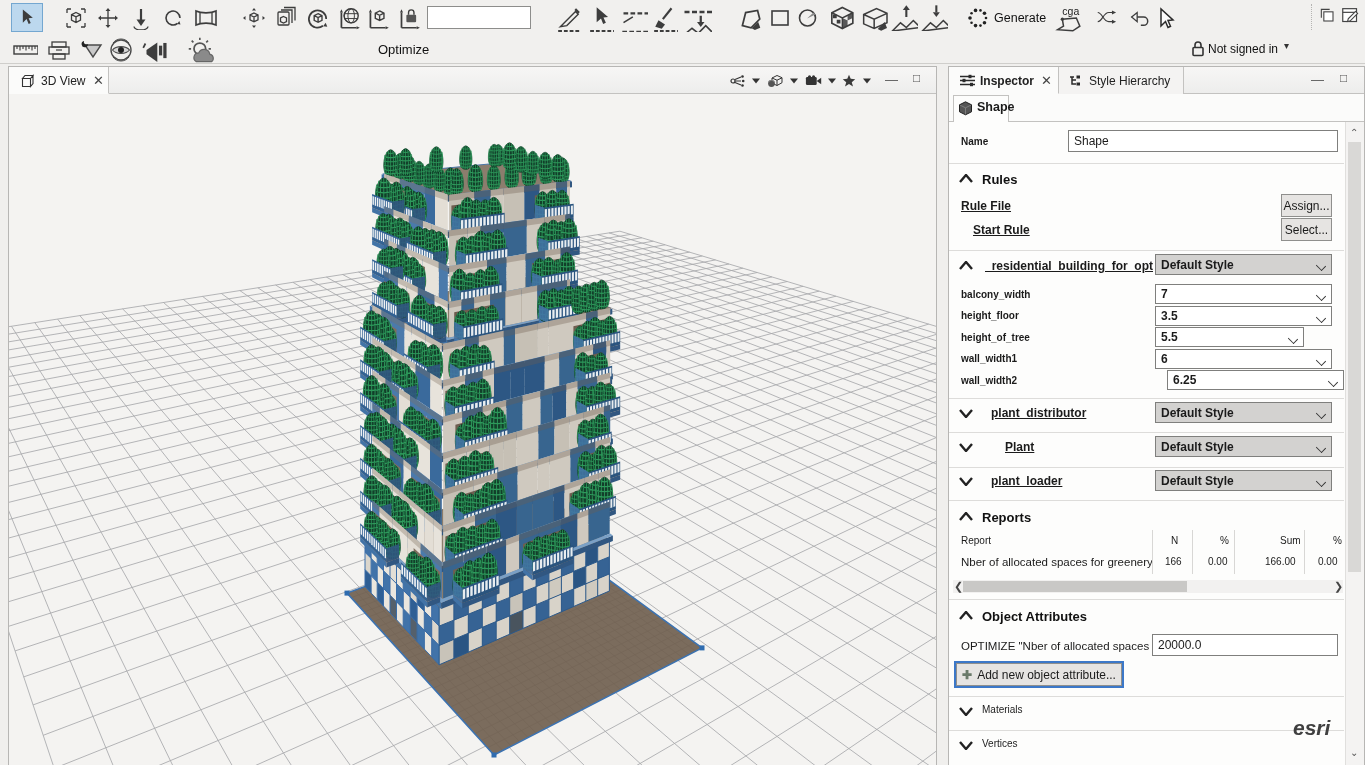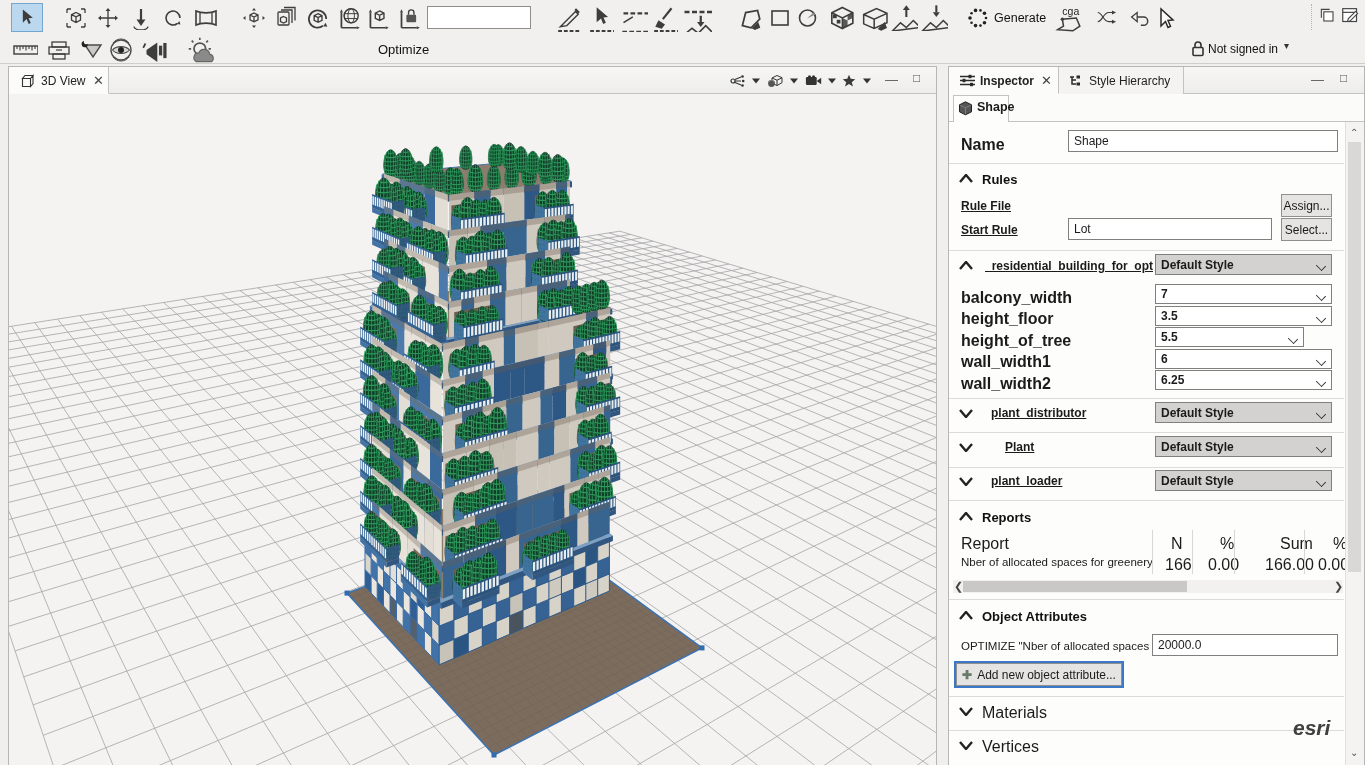--- a/index.html
+++ b/index.html
@@ -11,21 +11,21 @@
 .tbtxt { position:absolute; font-size:12.5px; color:#111; }
 .vsep { position:absolute; top:4px; width:1px; height:26px; border-left:1px dotted #b5b4b2; }
 
 .panel { position:absolute; background:#fbfbfa; border:1px solid #b7b6b4; }
 .tabstrip { position:absolute; left:0; top:0; right:0; height:27px; background:linear-gradient(#f7f6f5,#ededec); border-bottom:1px solid #c3c2c0; }
 .tab { position:absolute; top:0; height:27px; background:#fbfbfa; border-right:1px solid #c3c2c0; }
 .tab.act { border-bottom:1px solid #fbfbfa; }
 .tablabel { font-size:12px; color:#222; }
 .minmax { position:absolute; font-size:13px; color:#555; }
 
-.lbl { position:absolute; font-size:16px; color:#1b1b1b; }
+.lbl { position:absolute; font-size:10px; color:#1b1b1b; }
 .ulbl { position:absolute; font-size:12px; color:#1b1b1b; text-decoration:underline; }
 .blbl { position:absolute; font-size:13px; font-weight:bold; color:#111; }
 .input { position:absolute; background:#fff; border:1px solid #7f7f7d; font-size:12px; padding-left:5px; display:flex; align-items:center; }
 .btn { position:absolute; background:#e6e4e2; border:1px solid #8f8f8d; font-size:12px; display:flex; align-items:center; justify-content:center; }
 .combo { position:absolute; border:1px solid #7f7f7d; font-size:12px; display:flex; align-items:center; padding-left:5px; }
 .combo.gray { background:#d3d2d0; font-weight:bold; }
 .combo.white { background:#fff; font-weight:bold; }
 .combo::after { content:""; position:absolute; right:6px; top:7px; width:7px; height:7px;
   border-right:1.8px solid #333; border-bottom:1.8px solid #333; transform:rotate(45deg) scale(1,0.8); }
 .chev { position:absolute; width:14px; height:9px; }
@@ -1762,40 +1762,39 @@
     <div class="lbl" style="left:12px;top:14px;font-weight:bold;">Name</div>
     <div class="input" style="left:119px;top:8px;width:270px;height:22px;">Shape</div>
     <div class="sep" style="top:41px;"></div>
 
     <svg class="chev" style="left:10px;top:52px;" viewBox="0 0 14 9">
         <path d="M1,8 L7,1 L13,8" fill="none" stroke="#222" stroke-width="2.4"></path>
       </svg>
     <div class="blbl" style="left:33px;top:50px;">Rules</div>
     <div class="ulbl" style="left:12px;top:77px;font-weight:bold;">Rule File</div>
     <div class="btn" style="left:332px;top:72px;width:51px;height:23px;">Assign...</div>
-    <div class="ulbl" style="left:12px;top:101px;font-weight:bold;text-decoration:underline;">Start Rule</div>
-    <div class="input" style="left:119px;top:96px;width:204px;height:22px;">Lot</div>
+    <div class="ulbl" style="left:24px;top:101px;font-weight:bold;text-decoration:underline;">Start Rule</div>
     <div class="btn" style="left:332px;top:96px;width:51px;height:23px;">Select...</div>
     <div class="sep" style="top:128px;"></div>
 
     <svg class="chev" style="left:10px;top:139px;" viewBox="0 0 14 9">
         <path d="M1,8 L7,1 L13,8" fill="none" stroke="#222" stroke-width="2.4"></path>
       </svg>
     <div class="ulbl" style="left:36px;top:137px;font-weight:bold;width:168px;overflow:hidden;white-space:nowrap;">_residential_building_for_optim</div>
     <div class="combo gray" style="left:206px;top:132px;width:177px;height:21px;">Default Style</div>
     <div class="lbl" style="left:12px;top:167px;font-weight:bold;">balcony_width</div>
     <div class="combo white" style="left:206px;top:162px;width:177px;height:20px;">7</div>
     <div class="lbl" style="left:12px;top:188px;font-weight:bold;">height_floor</div>
     <div class="combo white" style="left:206px;top:184px;width:177px;height:20px;">3.5</div>
     <div class="lbl" style="left:12px;top:210px;font-weight:bold;">height_of_tree</div>
     <div class="combo white" style="left:206px;top:205px;width:149px;height:20px;">5.5</div>
     <div class="lbl" style="left:12px;top:231px;font-weight:bold;">wall_width1</div>
     <div class="combo white" style="left:206px;top:227px;width:177px;height:20px;">6</div>
     <div class="lbl" style="left:12px;top:253px;font-weight:bold;">wall_width2</div>
-    <div class="combo white" style="left:206px;top:248px;width:177px;height:20px;">6.25</div>
+    <div class="combo white" style="left:218px;top:248px;width:177px;height:20px;">6.25</div>
     <div class="sep" style="top:276px;"></div>
     <svg class="chev" style="left:10px;top:287px;" viewBox="0 0 14 9">
         <path d="M1,1 L7,8 L13,1" fill="none" stroke="#222" stroke-width="2.4"></path>
       </svg>
     <div class="ulbl" style="left:42px;top:284px;font-weight:bold;">plant_distributor</div>
     <div class="combo gray" style="left:206px;top:280px;width:177px;height:21px;">Default Style</div>
     <div class="sep" style="top:310px;"></div>
     <svg class="chev" style="left:10px;top:321px;" viewBox="0 0 14 9">
         <path d="M1,1 L7,8 L13,1" fill="none" stroke="#222" stroke-width="2.4"></path>
       </svg>

